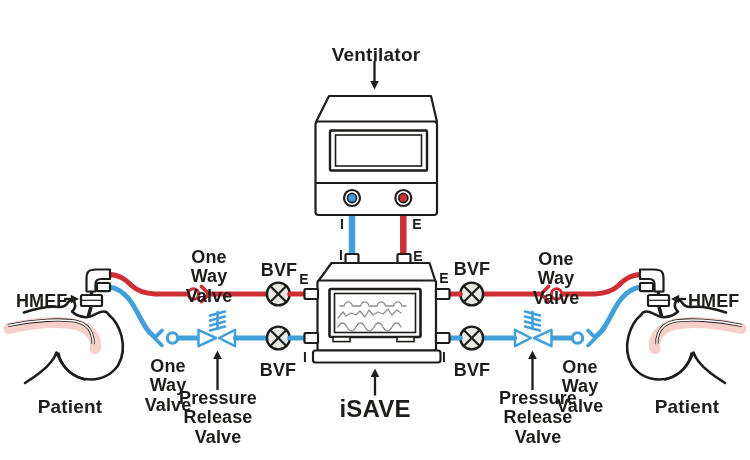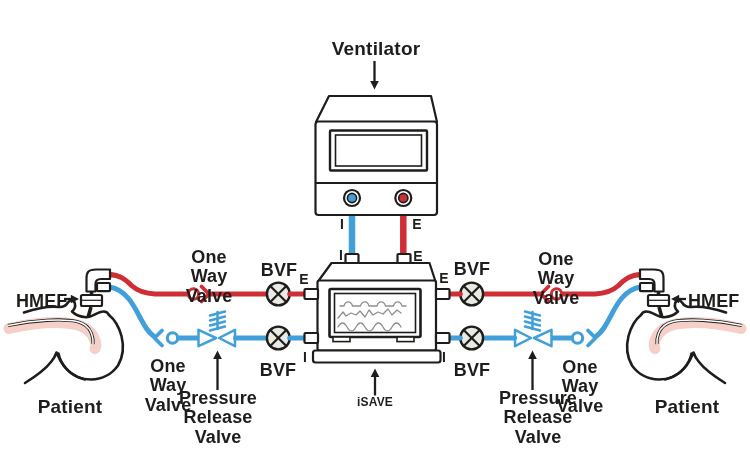--- a/index.html
+++ b/index.html
@@ -158,22 +158,22 @@
     <g>
       <line class="arrow-line" x1="374.5" y1="61" x2="374.5" y2="82"></line>
       <path class="arrow-head" d="M374.5,89.5 L370.2,81 L378.8,81 Z"></path>
     </g>
     <g>
       <line class="arrow-line" x1="375" y1="395.5" x2="375" y2="375"></line>
       <path class="arrow-head" d="M375,368.5 L370.7,377 L379.3,377 Z"></path>
     </g>
   </svg>
 
-  <div class="lbl lbl-big" style="left:306px;top:39px;width:140px;">Ventilator</div>
-  <div class="lbl lbl-big" style="left:325px;top:396px;width:100px;font-size:12px;">iSAVE</div>
+  <div class="lbl lbl-big" style="left:306px;top:45px;width:140px;">Ventilator</div>
+  <div class="lbl lbl-big" style="left:325px;top:396px;width:100px;font-size:24px;">iSAVE</div>
   <div class="lbl lbl-big" style="left:20px;top:397px;width:100px;">Patient</div>
   <div class="lbl lbl-big" style="left:637px;top:397px;width:100px;">Patient</div>
 
   <div class="lbl lbl-right" style="left:16px;top:292px;width:46px;">HMEF</div>
   <div class="lbl lbl-left" style="left:688px;top:292px;width:46px;">HMEF</div>
 
   <div class="lbl" style="left:173px;top:248px;width:72px;">One Way Valve</div>
   <div class="lbl" style="left:132px;top:357px;width:72px;">One Way Valve</div>
   <div class="lbl" style="left:520px;top:250px;width:72px;">One Way Valve</div>
   <div class="lbl" style="left:544px;top:358px;width:72px;">One Way Valve</div>

